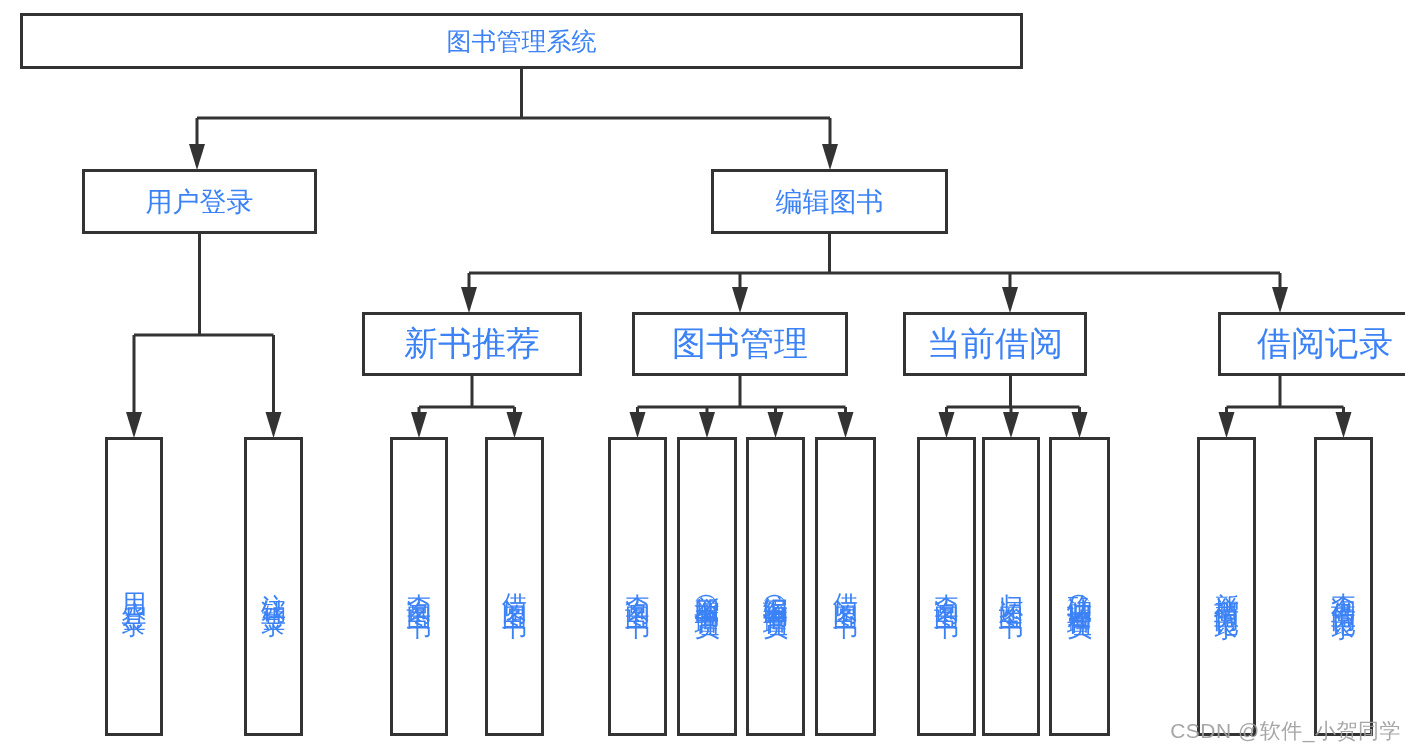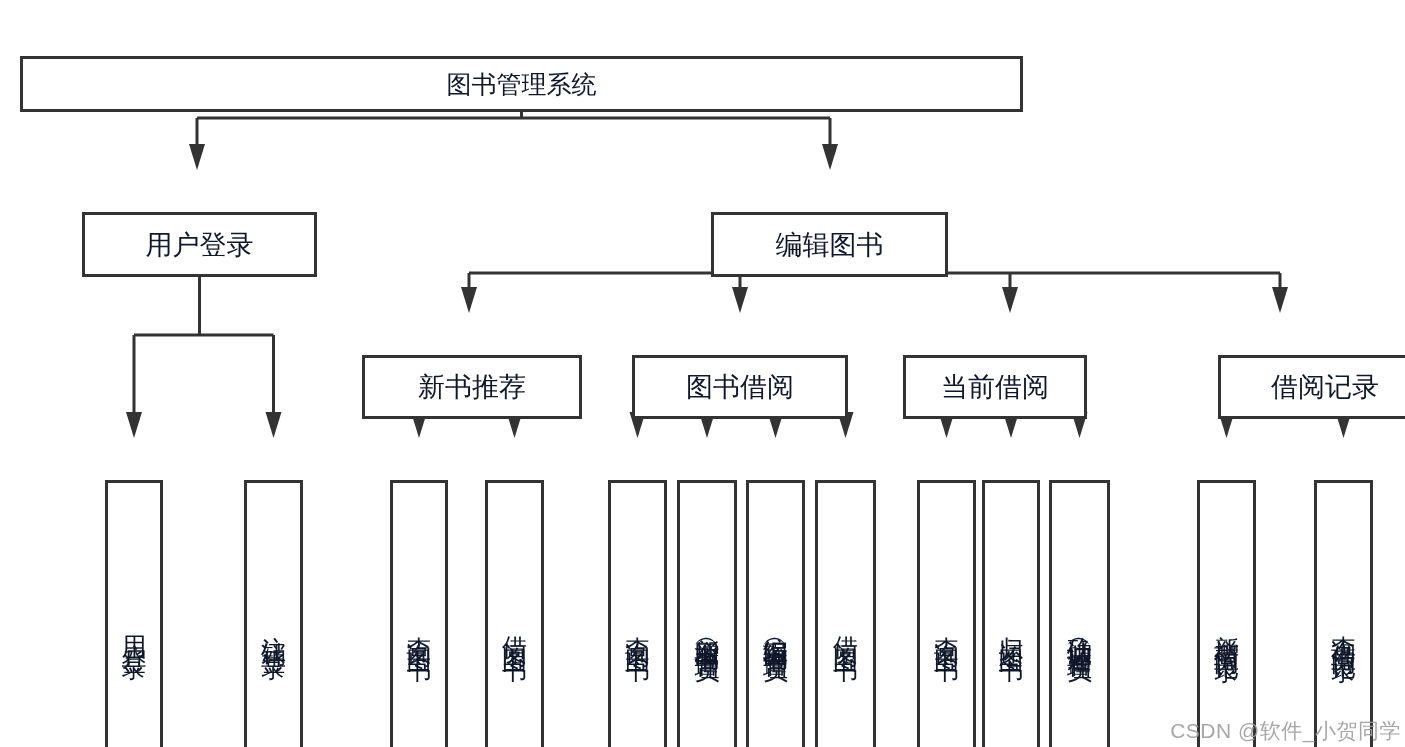--- a/index.html
+++ b/index.html
@@ -12,27 +12,26 @@
   }
   #wires{position:absolute;left:0;top:0;width:1405px;height:747px;}
   #wires path{stroke:#333333;stroke-width:3;fill:none;}
   #wires polygon{fill:#333333;stroke:none;}
   .node{
     position:absolute;
     box-sizing:border-box;
     border:3px solid #333333;
     background:#ffffff;
     display:flex;align-items:center;justify-content:center;
-    color:#0f172a;
+    color:#3b82f6;
     text-align:right;
-    margin-top:43px;
   }
   .lvl-root{font-size:25px;}
   .lvl-2{font-size:27px;}
-  .lvl-3{font-size:27px;}
+  .lvl-3{font-size:34px;}
   .leaf{top:437px;height:299px;font-size:25px;}
   .leaf > span{
     writing-mode:vertical-rl;
     display:block;
     line-height:1.0;
   }
   .ls-wide > span{letter-spacing:7px;}
   .ls-med  > span{letter-spacing:5px;}
   .ls-tight> span{letter-spacing:3px;padding-top:4px;}
   #watermark{
@@ -99,21 +98,21 @@
       <polygon points="1343.5,438 1335.5,412 1351.5,412"></polygon>
     </g>
   </svg>
 
   <div class="node lvl-root" style="left:20px;top:13px;width:1003px;height:56px">图书管理系统</div>
 
   <div class="node lvl-2" style="left:82px;top:169px;width:235px;height:65px">用户登录</div>
   <div class="node lvl-2" style="left:711px;top:169px;width:237px;height:65px">编辑图书</div>
 
   <div class="node lvl-3" style="left:362px;top:312px;width:220px;height:64px">新书推荐</div>
-  <div class="node lvl-3" style="left:632px;top:312px;width:216px;height:64px">图书借阅</div>
+  <div class="node lvl-3" style="left:632px;top:312px;width:216px;height:64px">图书管理</div>
   <div class="node lvl-3" style="left:903px;top:312px;width:184px;height:64px">当前借阅</div>
   <div class="node lvl-3" style="left:1218px;top:312px;width:214px;height:64px">借阅记录</div>
 
   <div class="node leaf ls-wide" style="left:105px;width:58px">
     <span>用户登录</span>
   </div>
   <div class="node leaf ls-wide" style="left:244px;width:59px">
     <span>注销登录</span>
   </div>
 

